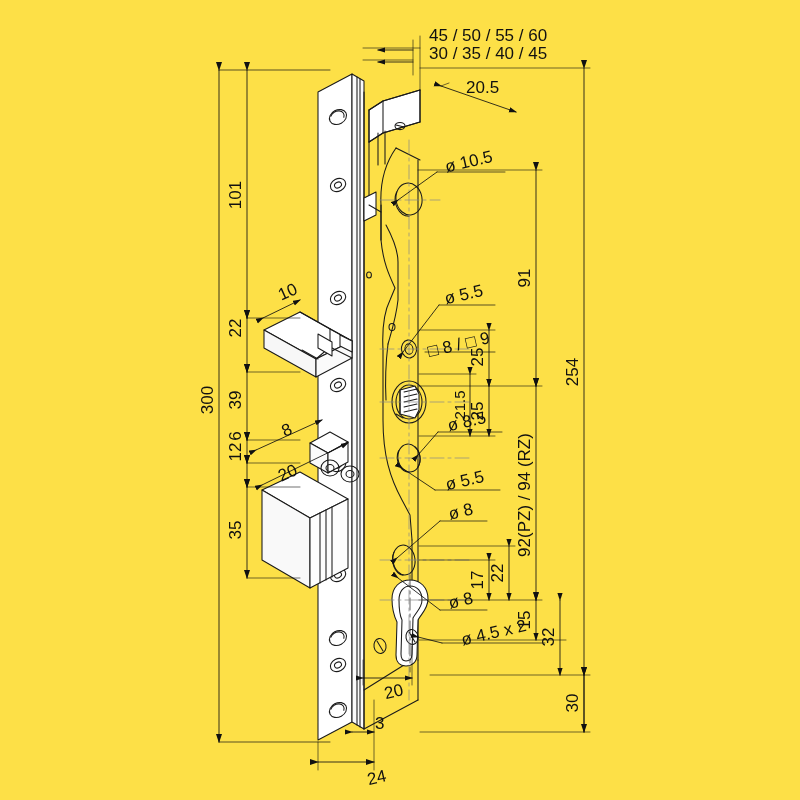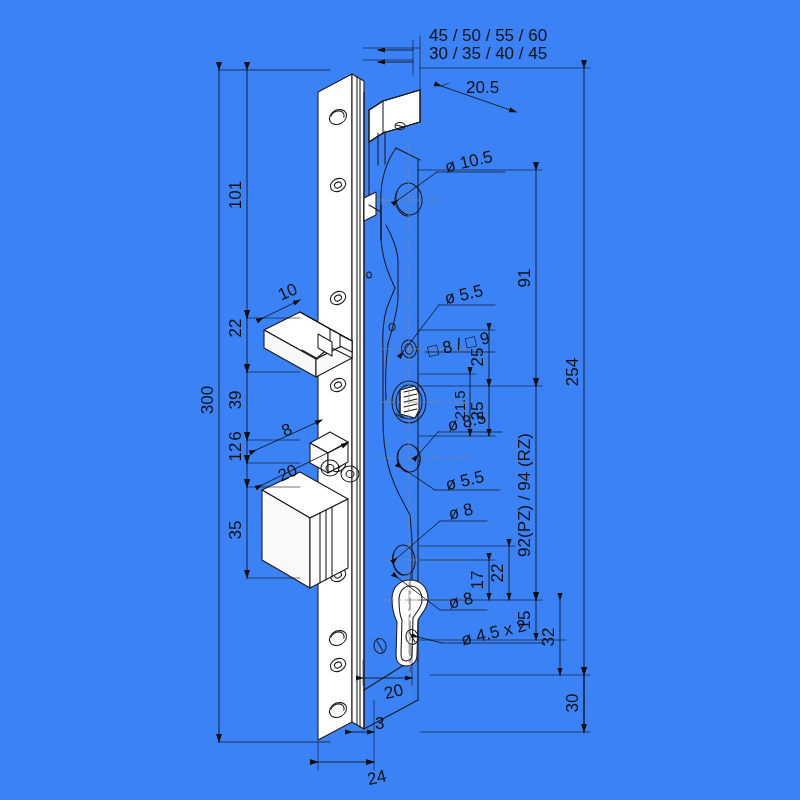--- a/index.html
+++ b/index.html
@@ -1,18 +1,18 @@
 <!DOCTYPE html>
 <html><head>
 <meta charset="utf-8">
 <style>
   html,body{margin:0;padding:0;background:#ffffff;}
   body{width:800px;height:800px;overflow:hidden;
        font-family:"Liberation Sans", sans-serif;}
-  #stage{position:relative;width:800px;height:800px;background:#3b82f6;}
+  #stage{position:relative;width:800px;height:800px;background:#fde047;}
   svg{display:block;}
   .dimtxt{font-family:"Liberation Sans", sans-serif;font-size:17px;fill:#111;}
   .dimtxt-sm{font-family:"Liberation Sans", sans-serif;font-size:15px;fill:#111;}
 </style>
 </head>
 <body>
 
 <div id="stage">
 <svg width="800" height="800" viewBox="0 0 800 800">
   <defs>

